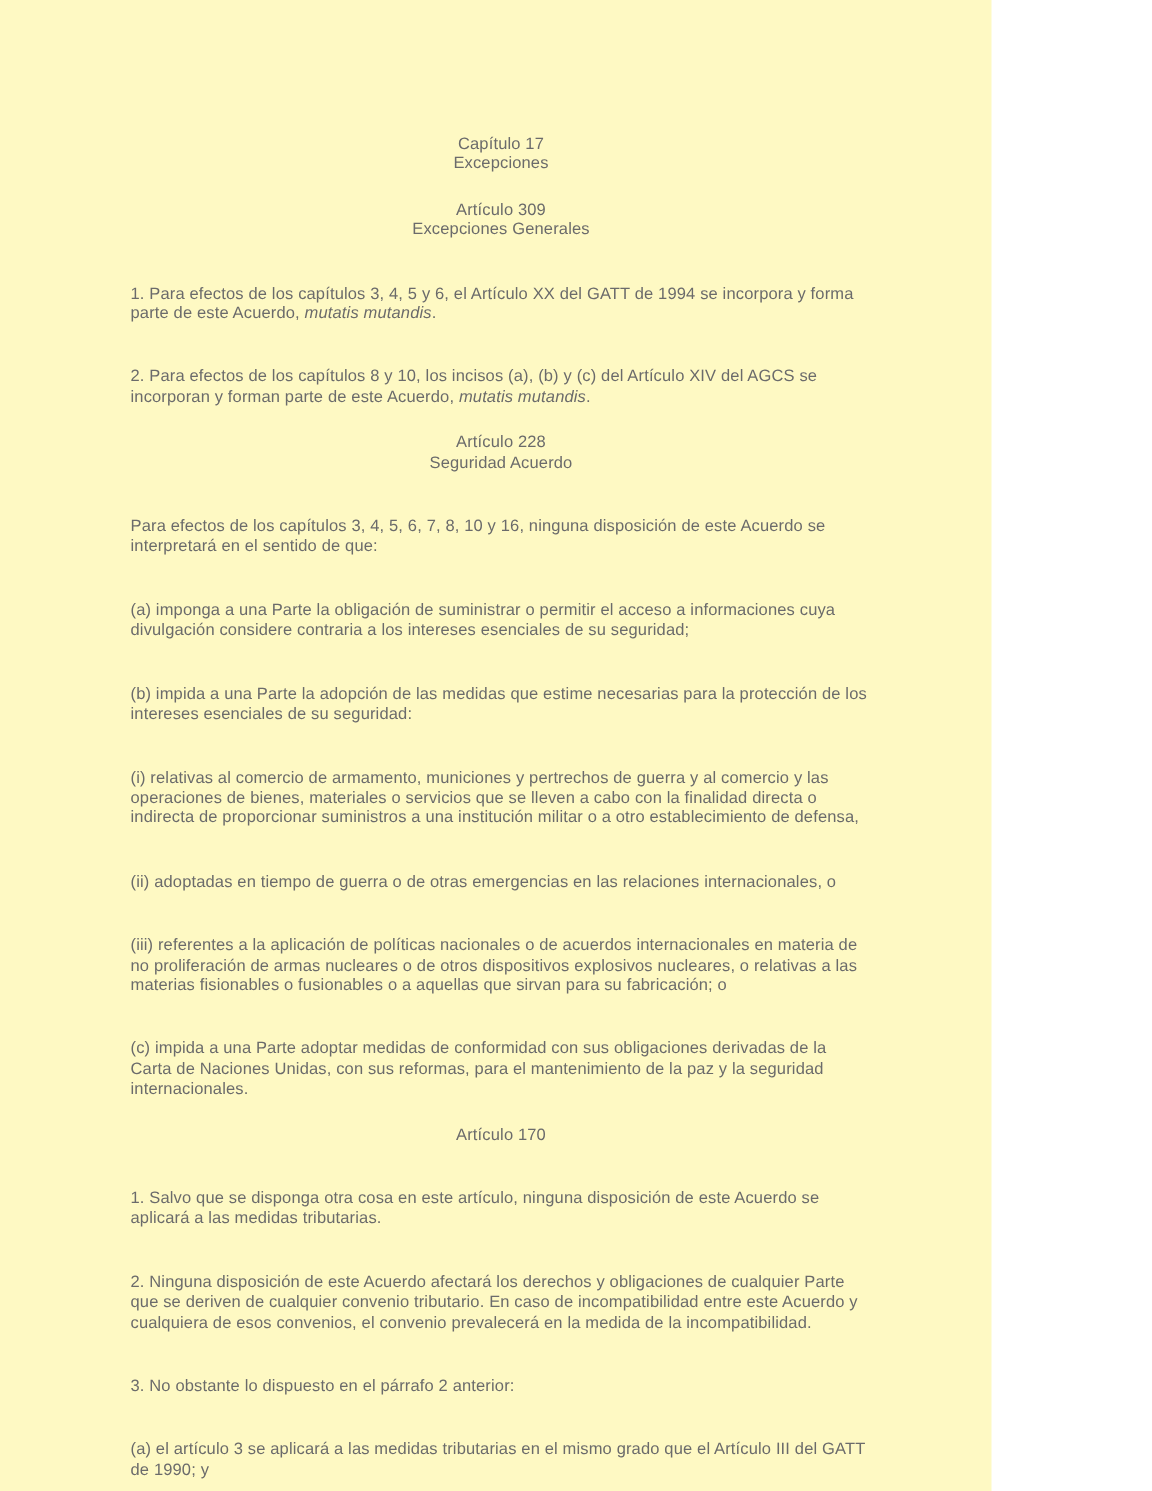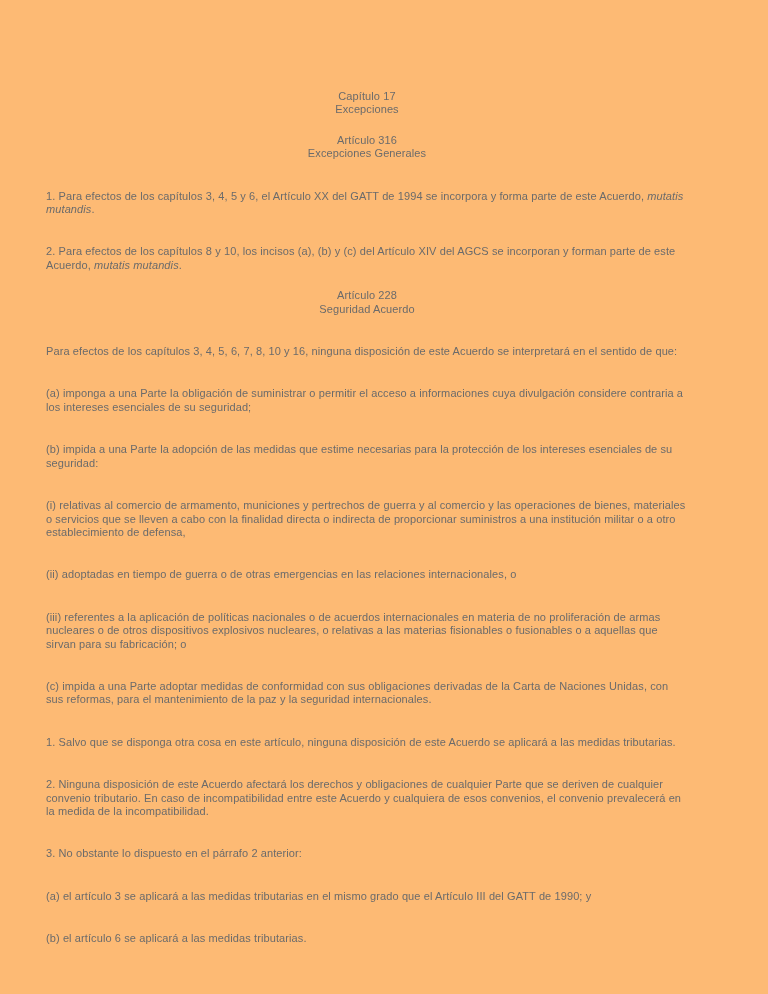--- a/index.html
+++ b/index.html
@@ -8,24 +8,24 @@
     background: #ffffff;
   }
   body {
     width: 768px;
     height: 994px;
     overflow: hidden;
     font-family: "Liberation Sans", sans-serif;
   }
   .page {
     box-sizing: border-box;
-    width: 768px;
+    width: 661px;
     height: 994px;
-    padding: 90px 80px 0 46px;
-    background: #fdba74;
+    padding: 90px 80px 0 87px;
+    background: #fef9c3;
   }
   .doc-body {
     font-size: 11px;
     line-height: 13.4px;
     color: #6b6b6b;
     letter-spacing: 0.1px;
   }
   .block {
     margin: 0 0 17px 0;
   }
@@ -43,37 +43,38 @@
 </head>
 <body>
 
 <div class="page">
   <div class="doc-body" style="color: rgb(107, 107, 107);">
       <div class="block heading">
         <div>Capítulo 17</div>
         <div>Excepciones</div>
       </div>
       <div class="block heading">
-        <div>Artículo 316</div>
+        <div>Artículo 309</div>
         <div>Excepciones Generales</div>
       </div>
       <div class="block para"><span>1. Para efectos de los capítulos 3, 4, 5 y 6, el Artículo XX del GATT de 1994 se incorpora y forma parte de este Acuerdo, </span><em>mutatis mutandis</em><span>.</span></div>
       <div class="block para"><span>2. Para efectos de los capítulos 8 y 10, los incisos (a), (b) y (c) del Artículo XIV del AGCS se incorporan y forman parte de este Acuerdo, </span><em>mutatis mutandis</em><span>.</span></div>
       <div class="block heading">
         <div>Artículo 228</div>
         <div>Seguridad Acuerdo</div>
       </div>
       <div class="block para"><span>Para efectos de los capítulos 3, 4, 5, 6, 7, 8, 10 y 16, ninguna disposición de este Acuerdo se interpretará en el sentido de que:</span></div>
       <div class="block para"><span>(a) imponga a una Parte la obligación de suministrar o permitir el acceso a informaciones cuya divulgación considere contraria a los intereses esenciales de su seguridad;</span></div>
       <div class="block para"><span>(b) impida a una Parte la adopción de las medidas que estime necesarias para la protección de los intereses esenciales de su seguridad:</span></div>
       <div class="block para"><span>(i) relativas al comercio de armamento, municiones y pertrechos de guerra y al comercio y las operaciones de bienes, materiales o servicios que se lleven a cabo con la finalidad directa o indirecta de proporcionar suministros a una institución militar o a otro establecimiento de defensa,</span></div>
       <div class="block para"><span>(ii) adoptadas en tiempo de guerra o de otras emergencias en las relaciones internacionales, o</span></div>
       <div class="block para"><span>(iii) referentes a la aplicación de políticas nacionales o de acuerdos internacionales en materia de no proliferación de armas nucleares o de otros dispositivos explosivos nucleares, o relativas a las materias fisionables o fusionables o a aquellas que sirvan para su fabricación; o</span></div>
       <div class="block para"><span>(c) impida a una Parte adoptar medidas de conformidad con sus obligaciones derivadas de la Carta de Naciones Unidas, con sus reformas, para el mantenimiento de la paz y la seguridad internacionales.</span></div>
       <div class="block heading">
+        <div>Artículo 170</div>
       </div>
       <div class="block para"><span>1. Salvo que se disponga otra cosa en este artículo, ninguna disposición de este Acuerdo se aplicará a las medidas tributarias.</span></div>
       <div class="block para"><span>2. Ninguna disposición de este Acuerdo afectará los derechos y obligaciones de cualquier Parte que se deriven de cualquier convenio tributario. En caso de incompatibilidad entre este Acuerdo y cualquiera de esos convenios, el convenio prevalecerá en la medida de la incompatibilidad.</span></div>
       <div class="block para"><span>3. No obstante lo dispuesto en el párrafo 2 anterior:</span></div>
       <div class="block para"><span>(a) el artículo 3 se aplicará a las medidas tributarias en el mismo grado que el Artículo III del GATT de 1990; y</span></div>
       <div class="block para"><span>(b) el artículo 6 se aplicará a las medidas tributarias.</span></div>
     </div>
 </div>
 
 </body></html>

